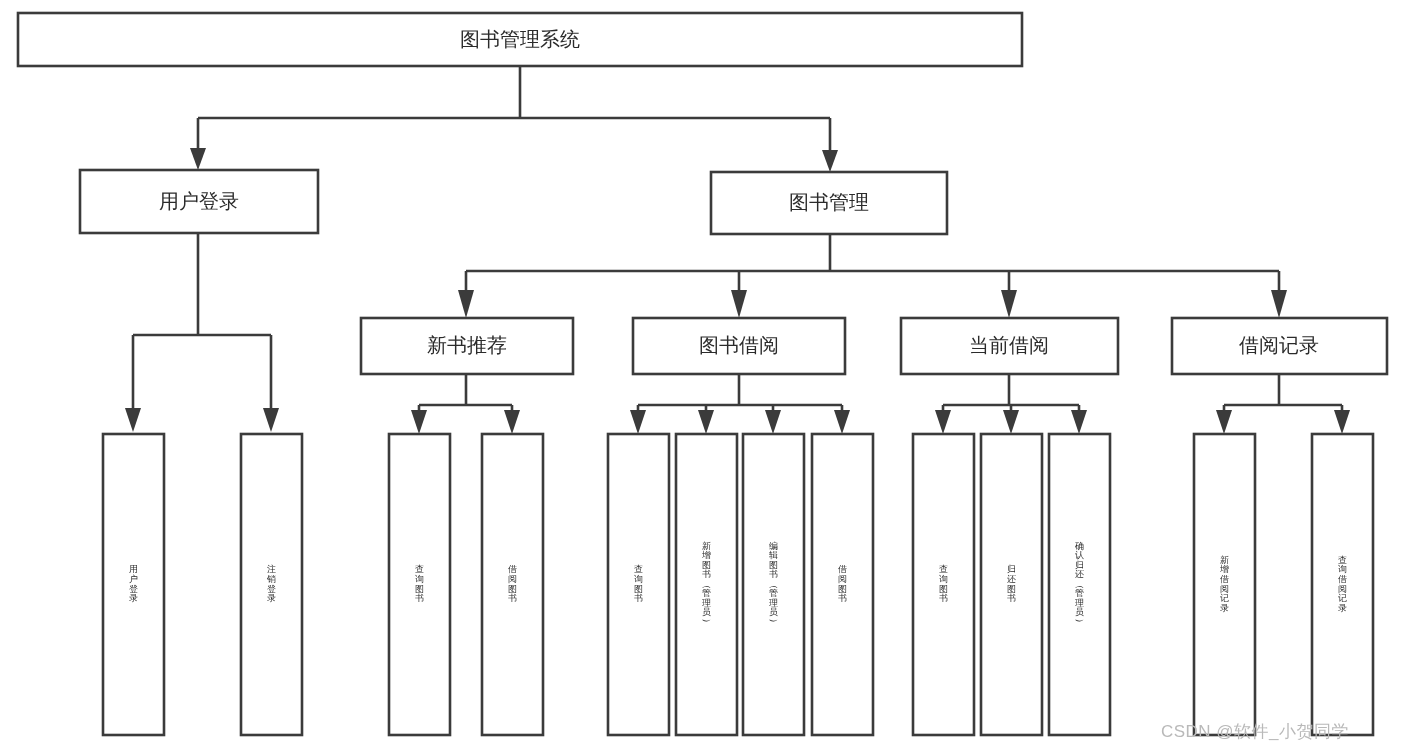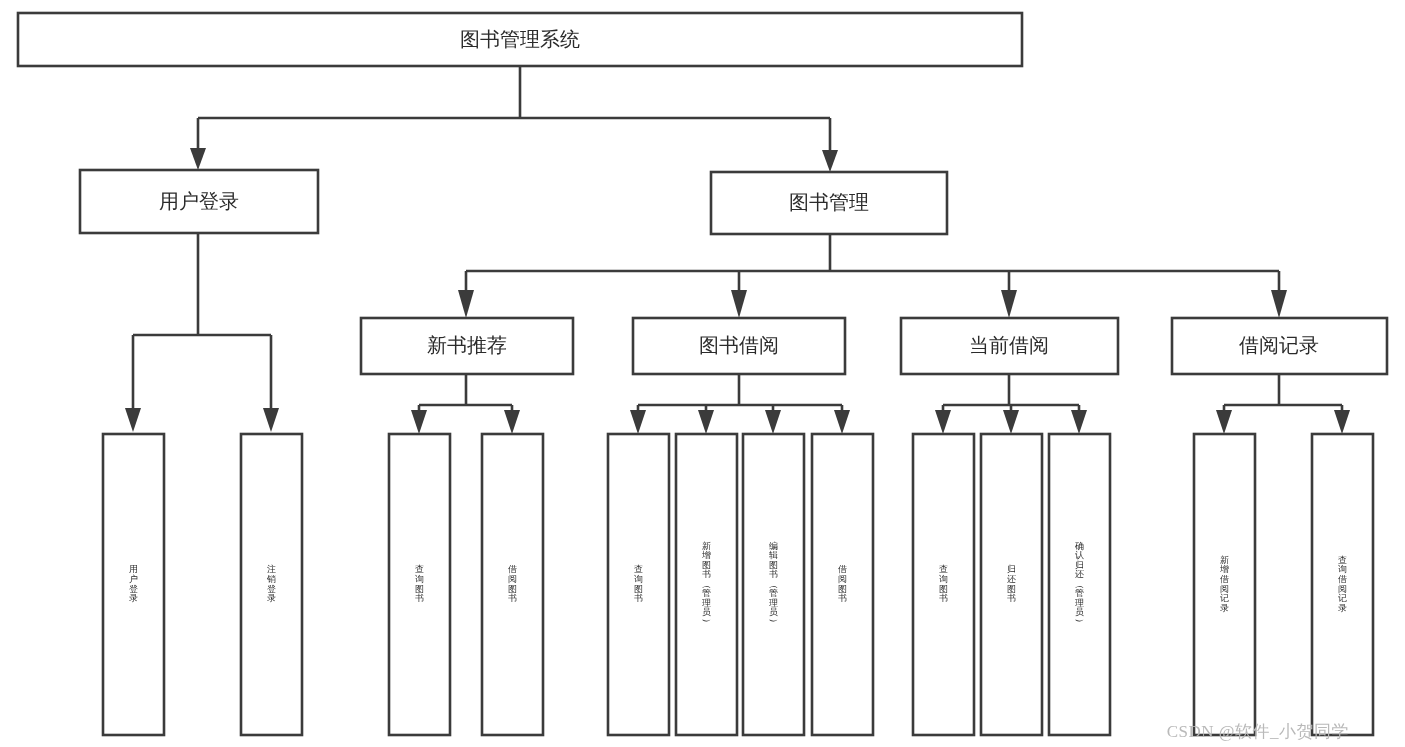--- a/index.html
+++ b/index.html
@@ -69,21 +69,21 @@
   }
   .vlabel span.rot {
     display: block;
     transform: rotate(90deg);
     transform-origin: center center;
   }
   .watermark {
     position: absolute;
     right: 6px;
     bottom: 4px;
-    font-family: Liberation Serif, serif;
+    font-family: Liberation Sans, sans-serif;
     font-size: 17px;
     color: #b9b9b9;
     white-space: nowrap;
     letter-spacing: 0.5px;
   }
 </style>
 </head>
 <body>
 
 <div id="diagram-root">

